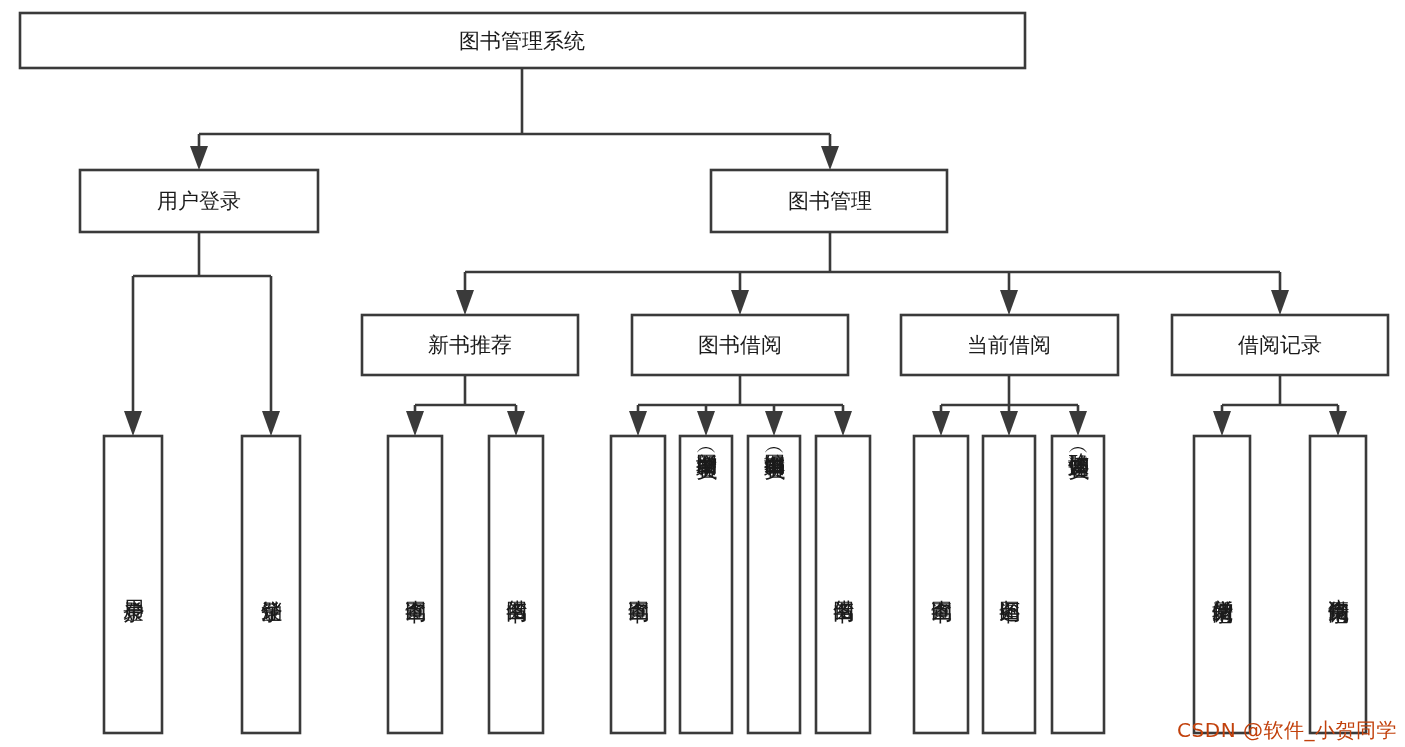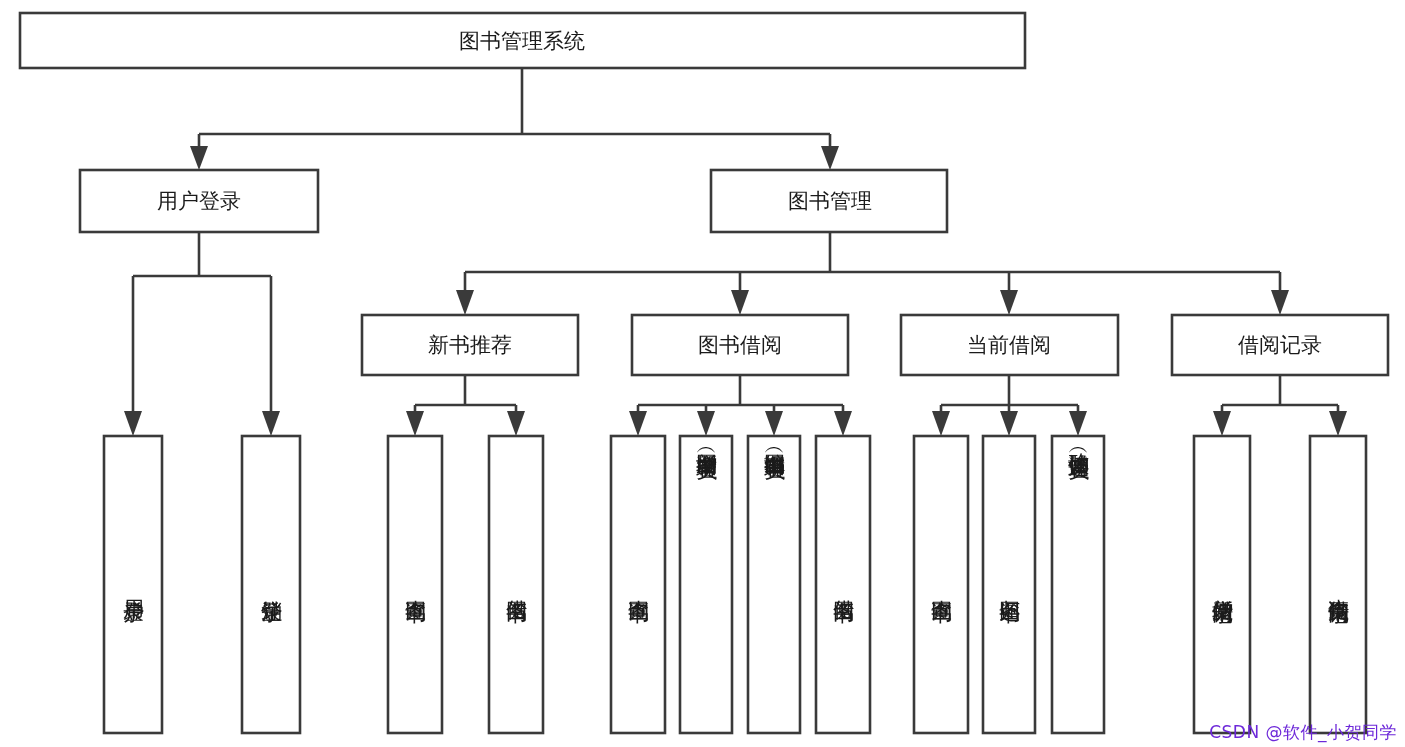--- a/index.html
+++ b/index.html
@@ -65,22 +65,22 @@
     color: #1b1b1b;
     letter-spacing: 1px;
     white-space: nowrap;
     text-align: center;
   }
   .watermark {
     position: absolute;
     right: 8px;
     bottom: 3px;
     font-family: "DejaVu Sans", "Liberation Sans", sans-serif;
-    font-size: 17px;
-    color: #6d28d9;
+    font-size: 20px;
+    color: #c2410c;
     white-space: nowrap;
     letter-spacing: 0.5px;
   }
 </style>
 </head>
 <body>
 
 <div id="diagram-root">
 
   <svg class="diagram" viewBox="0 0 1405 747">

